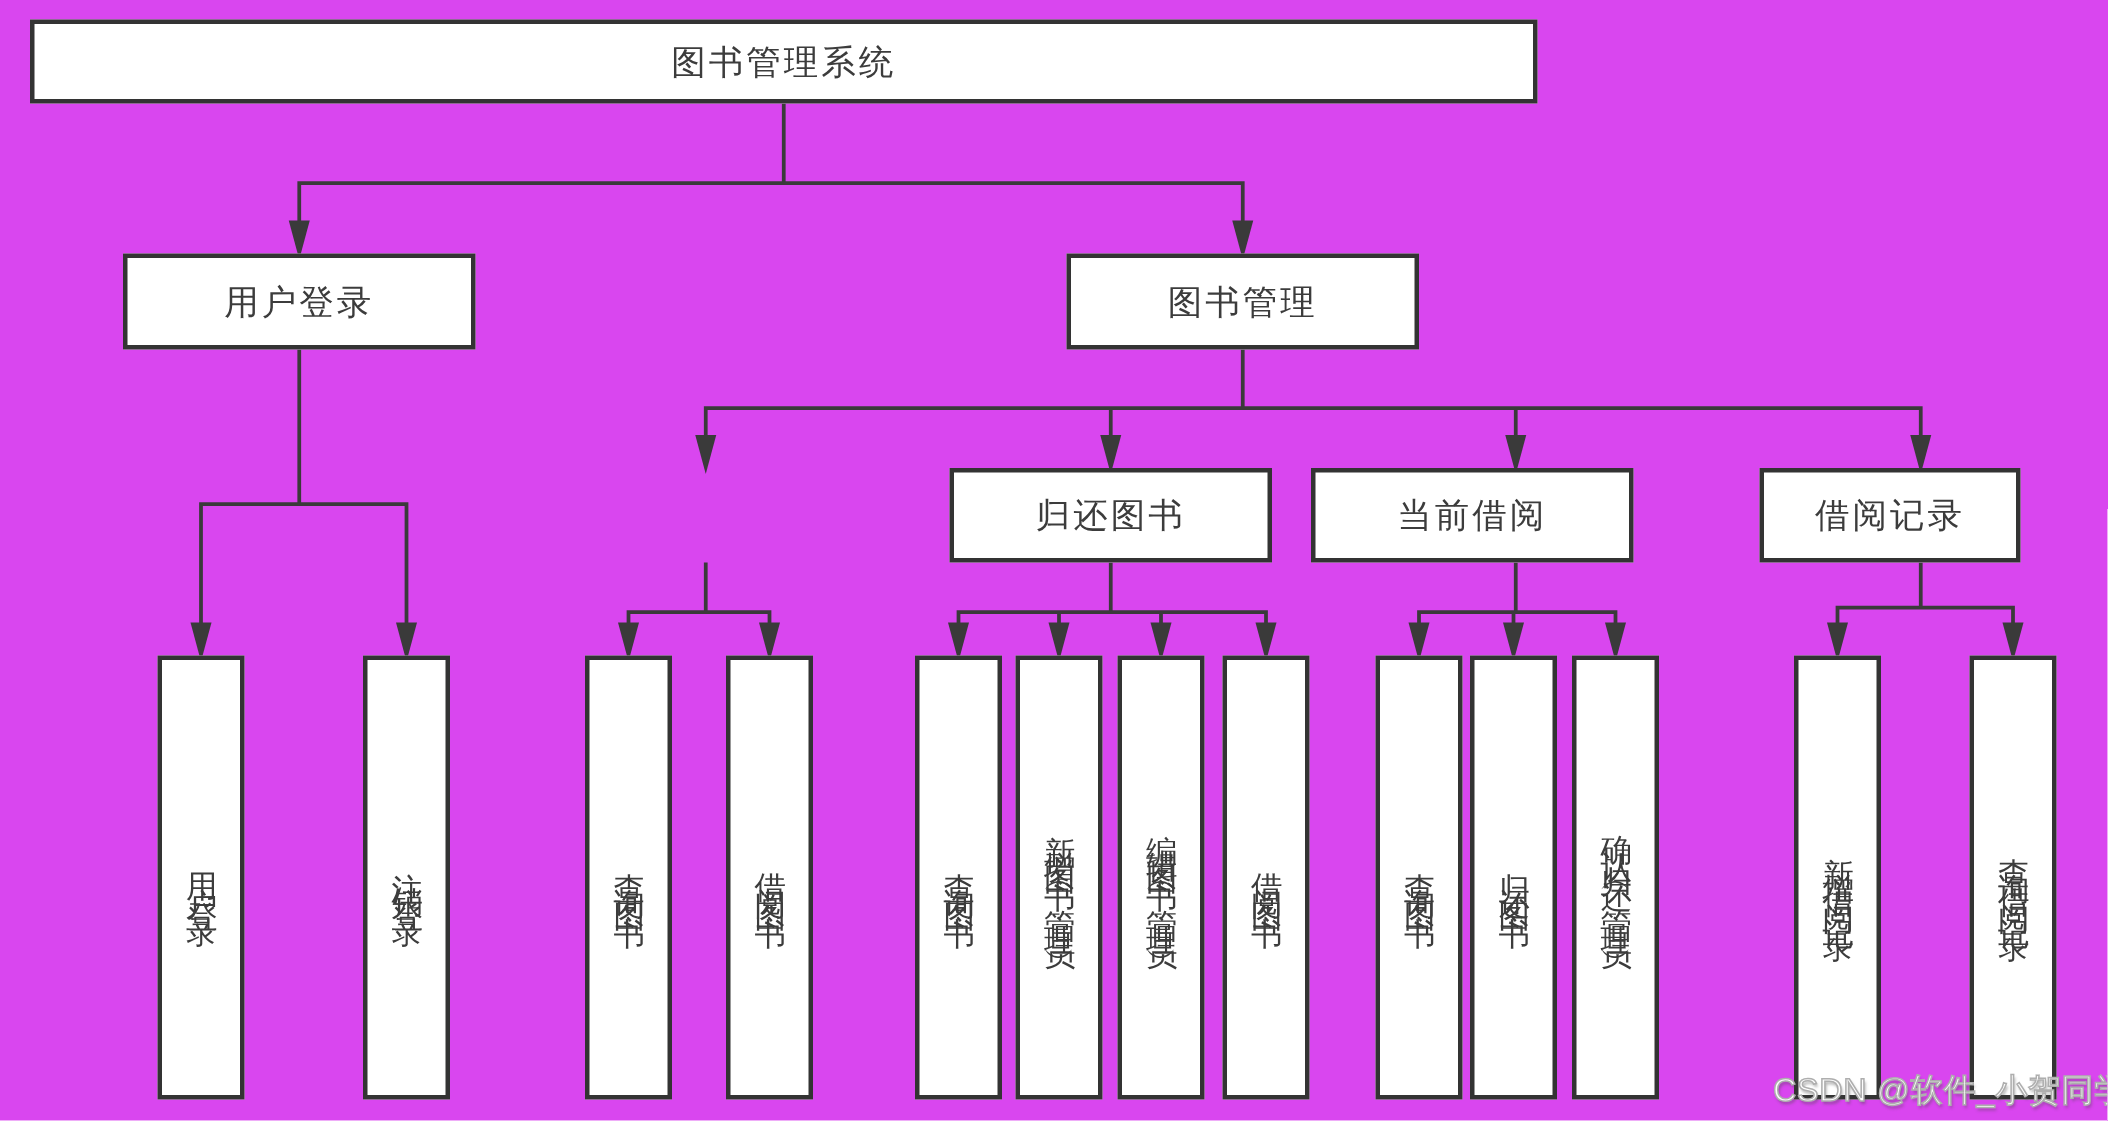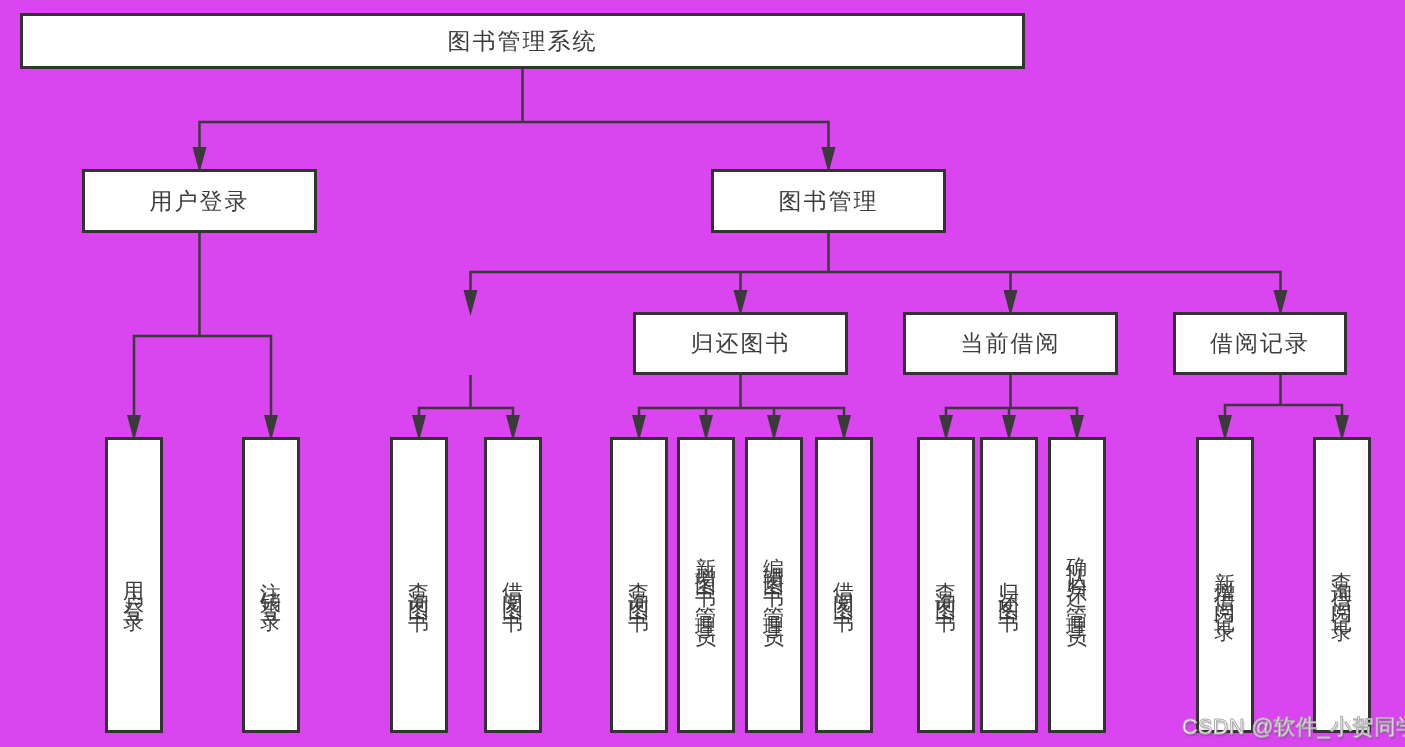--- a/index.html
+++ b/index.html
@@ -121,21 +121,21 @@
   <div class="hbox" style="left:82px; top:169px; width:235px; height:64px;">
     <span>用户登录</span>
   </div>
   <div class="hbox" style="left:711px; top:169px; width:235px; height:64px;text-align:right;">
     <span>图书管理</span>
   </div>
 
   <div class="hbox" style="left:633px; top:312px; width:215px; height:63px;">
     <span>归还图书</span>
   </div>
-  <div class="hbox" style="left:903px; top:312px; width:215px; height:63px;">
+  <div class="hbox" style="left:874px; top:312px; width:215px; height:63px;">
     <span>当前借阅</span>
   </div>
   <div class="hbox" style="left:1173px; top:312px; width:174px; height:63px;">
     <span>借阅记录</span>
   </div>
 
   <div class="vbox" style="left:105px;">
     <span>用户登录</span>
   </div>
   <div class="vbox" style="left:242px;">

